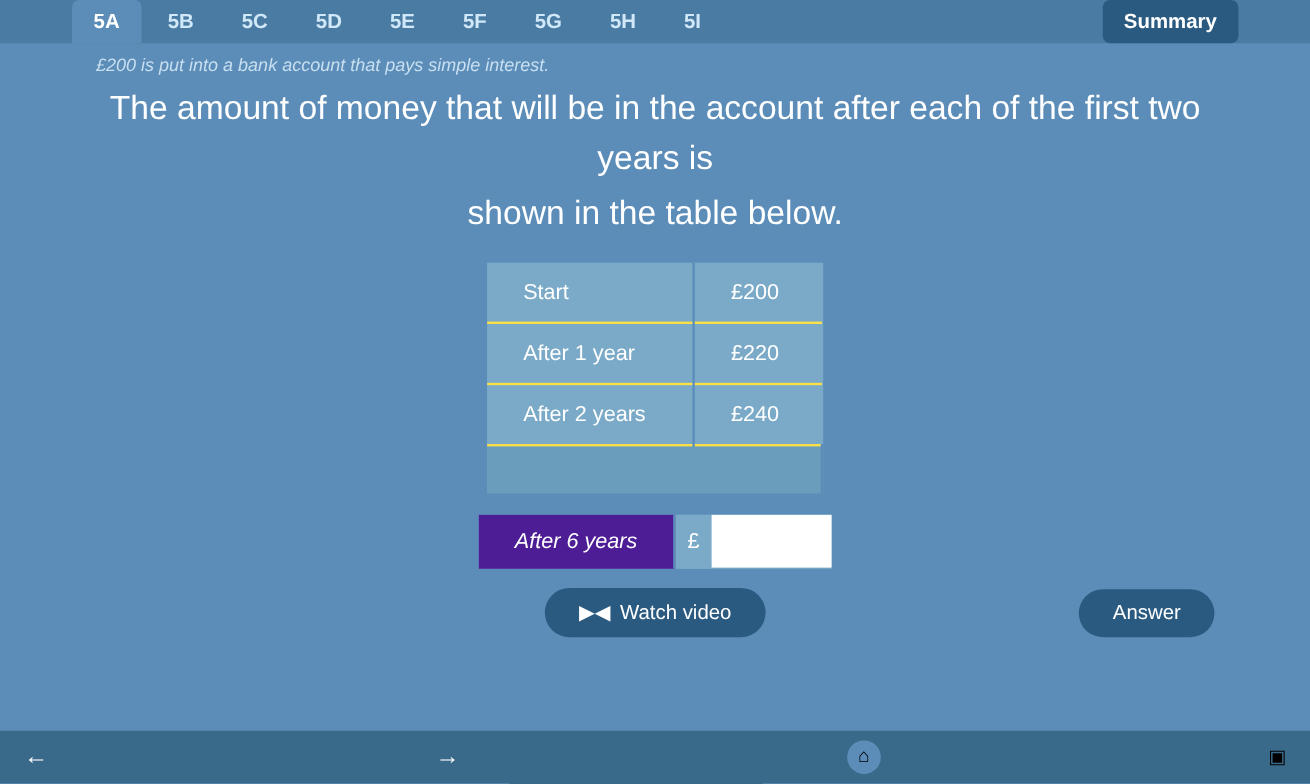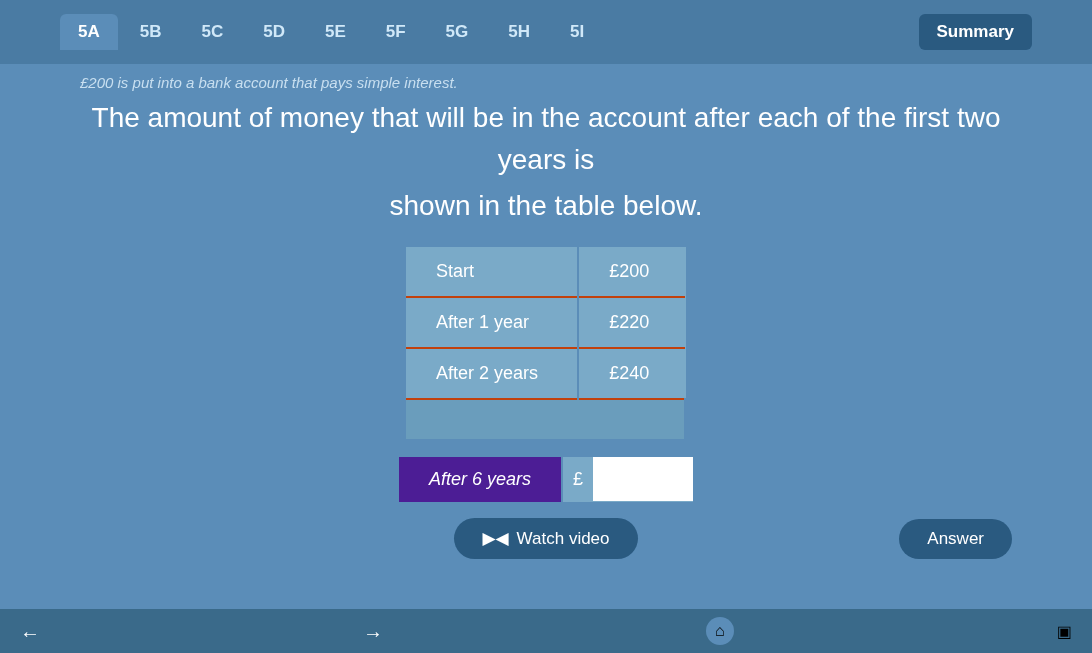--- a/index.html
+++ b/index.html
@@ -11,21 +11,21 @@
       overflow: hidden;
       position: relative;
     }
 
     
     .top-nav {
       display: flex;
       align-items: center;
       background: #4a7ba3;
       padding: 0 60px;
-      height: 64px;
+      height: 36px;
       gap: 4px;
     }
     .nav-tab {
       padding: 8px 18px;
       border-radius: 6px 6px 0 0;
       font-size: 17px;
       font-weight: bold;
       color: #d0e8f8;
       cursor: pointer;
       background: transparent;
@@ -82,21 +82,21 @@
       display: flex;
       justify-content: center;
       margin-bottom: 18px;
     }
     .data-table {
       background: #7aaac8;
       border-collapse: collapse;
       min-width: 280px;
     }
     .data-table tr {
-      border-bottom: 2px solid #c2410c;
+      border-bottom: 2px solid #fde047;
     }
     .data-table tr:last-child {
       border-bottom: none;
     }
     .data-table td {
       padding: 14px 30px;
       font-size: 18px;
       color: #fff;
       background: #7aaac8;
     }

